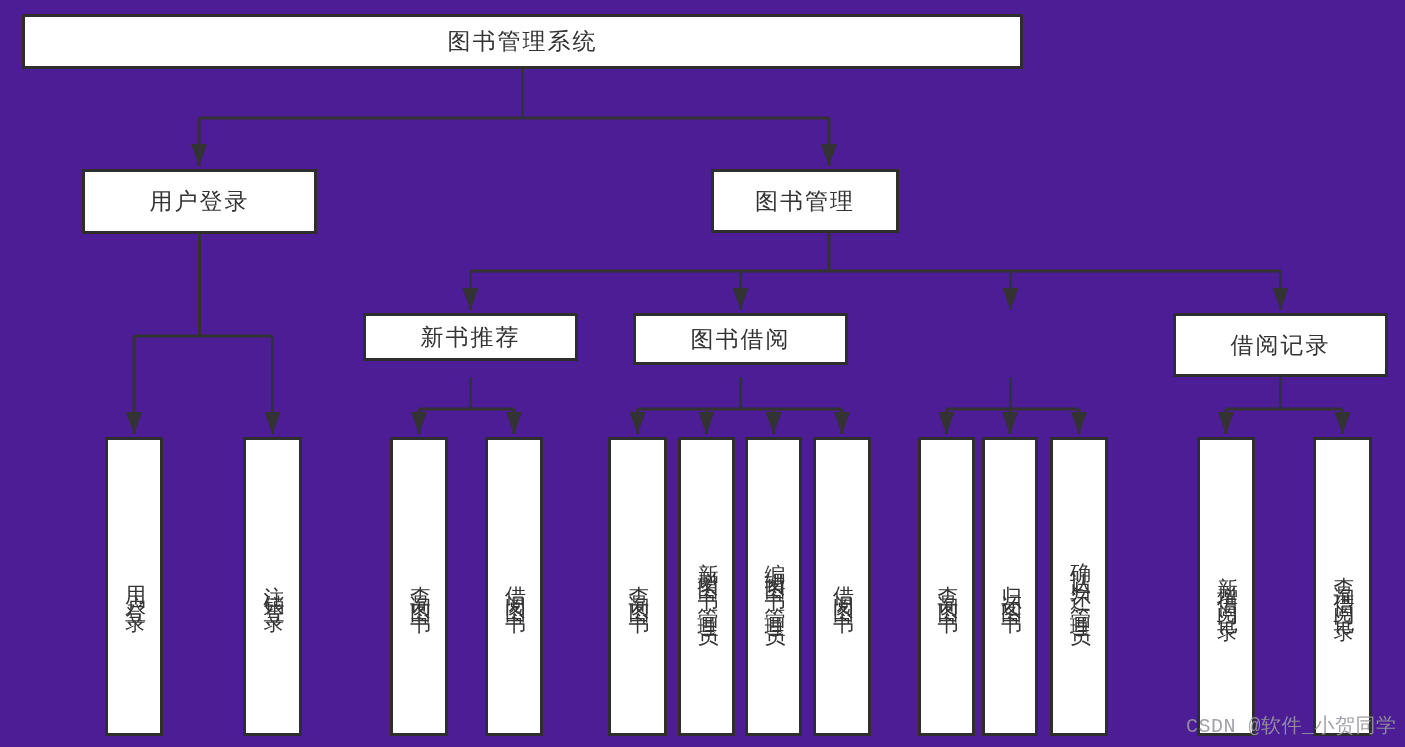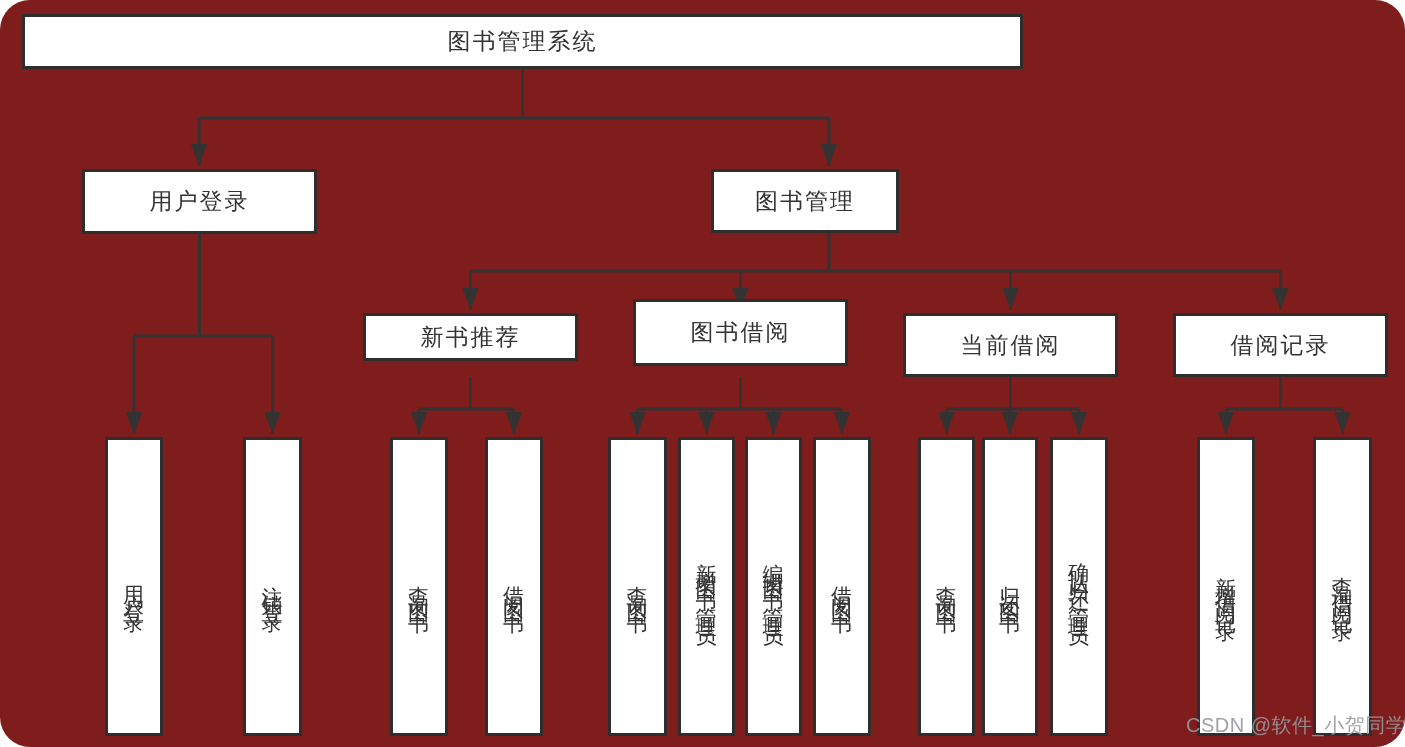--- a/index.html
+++ b/index.html
@@ -1,23 +1,22 @@
 <!DOCTYPE html>
 <html><head>
 <meta charset="utf-8">
 <style>
   html,body{margin:0;padding:0;background:#ffffff;}
   .canvas{
     position:relative;
     width:1405px;height:747px;
-    background:#7f1d1d;
+    background:#4c1d95;
     overflow:hidden;
-    font-family:Liberation Sans, sans-serif;
+    font-family:Liberation Mono, monospace;
     color:#333333;
-    border-radius:30px;
   }
   .wires{position:absolute;left:0;top:0;width:1405px;height:747px;}
   .hbox{
     position:absolute;box-sizing:border-box;
     border:3px solid #2e2e2e;background:#ffffff;
     display:flex;align-items:center;justify-content:center;
     font-size:23px;letter-spacing:2px;white-space:nowrap;
   }
   .vbox{
     position:absolute;box-sizing:border-box;
@@ -87,22 +86,21 @@
       <path d="M1342.5 409 V434" marker-end="url(#arr)"></path>
     </g>
   </svg>
 
   <div class="hbox" style="left:22px;top:14px;width:1001px;height:55px">图书管理系统</div>
 
   <div class="hbox" style="left:82px;top:169px;width:235px;height:65px">用户登录</div>
   <div class="hbox" style="left:711px;top:169px;width:188px;height:64px">图书管理</div>
 
   <div class="hbox" style="left:363px;top:313px;width:215px;height:48px">新书推荐</div>
-  <div class="hbox" style="left:633px;top:299px;width:215px;height:67px">图书借阅</div>
-  <div class="hbox" style="left:903px;top:313px;width:215px;height:64px">当前借阅</div>
+  <div class="hbox" style="left:633px;top:313px;width:215px;height:52px">图书借阅</div>
   <div class="hbox" style="left:1173px;top:313px;width:215px;height:64px">借阅记录</div>
 
   <div class="vbox" style="left:105px;top:437px;width:58px;height:299px">用户登录</div>
   <div class="vbox" style="left:243px;top:437px;width:59px;height:299px">注销登录</div>
   <div class="vbox" style="left:390px;top:437px;width:58px;height:299px">查询图书</div>
   <div class="vbox" style="left:485px;top:437px;width:58px;height:299px">借阅图书</div>
   <div class="vbox" style="left:608px;top:437px;width:59px;height:299px">查询图书</div>
   <div class="vbox" style="left:678px;top:437px;width:57px;height:299px">新增图书（管理员）</div>
   <div class="vbox" style="left:745px;top:437px;width:57px;height:299px">编辑图书（管理员）</div>
   <div class="vbox" style="left:813px;top:437px;width:58px;height:299px">借阅图书</div>

